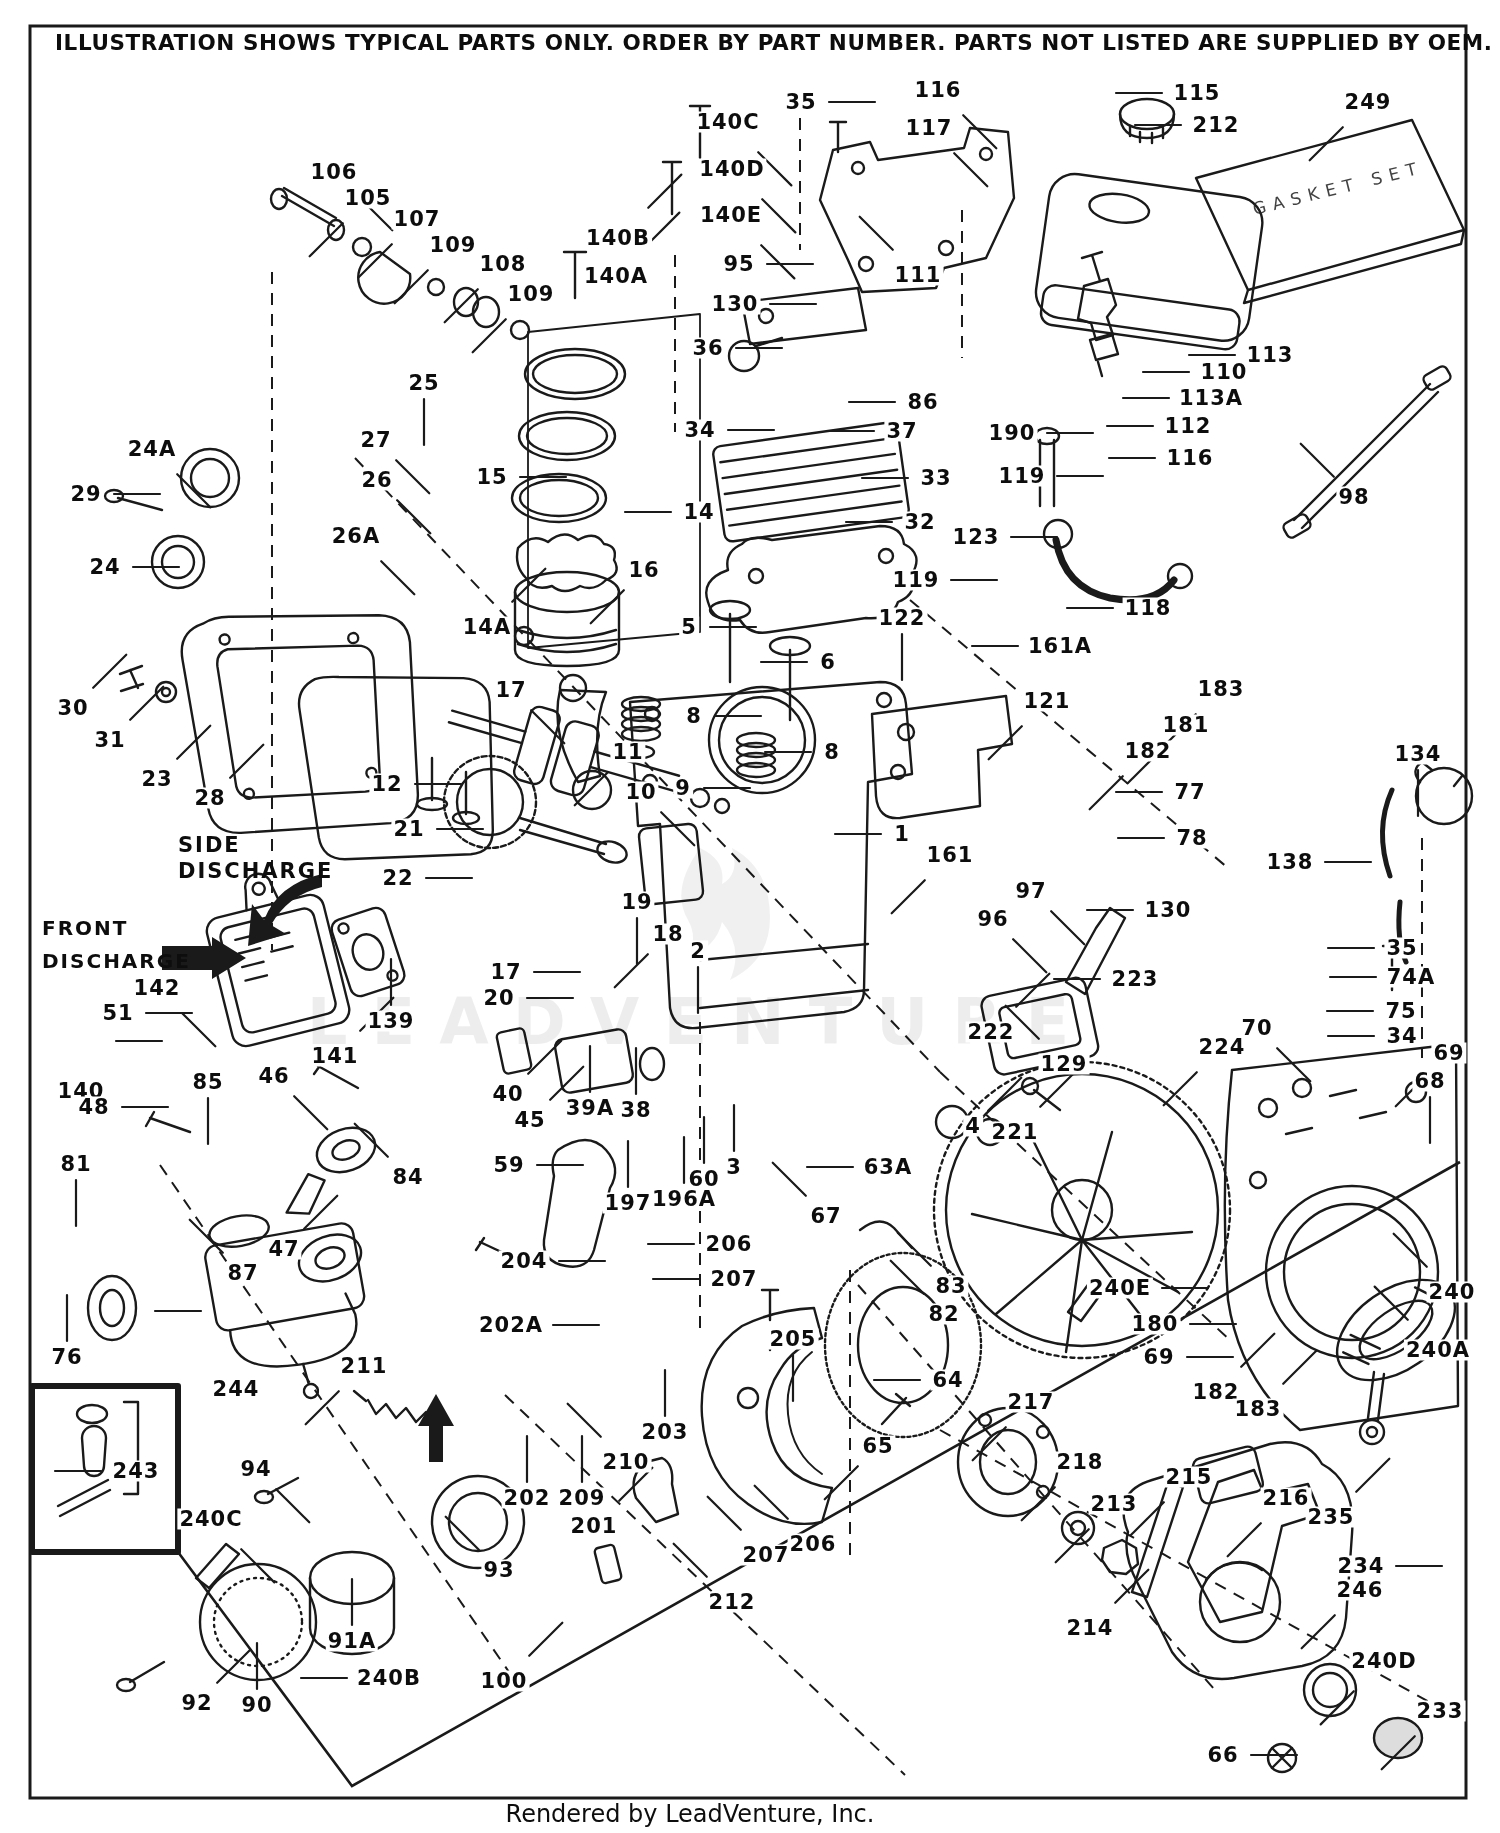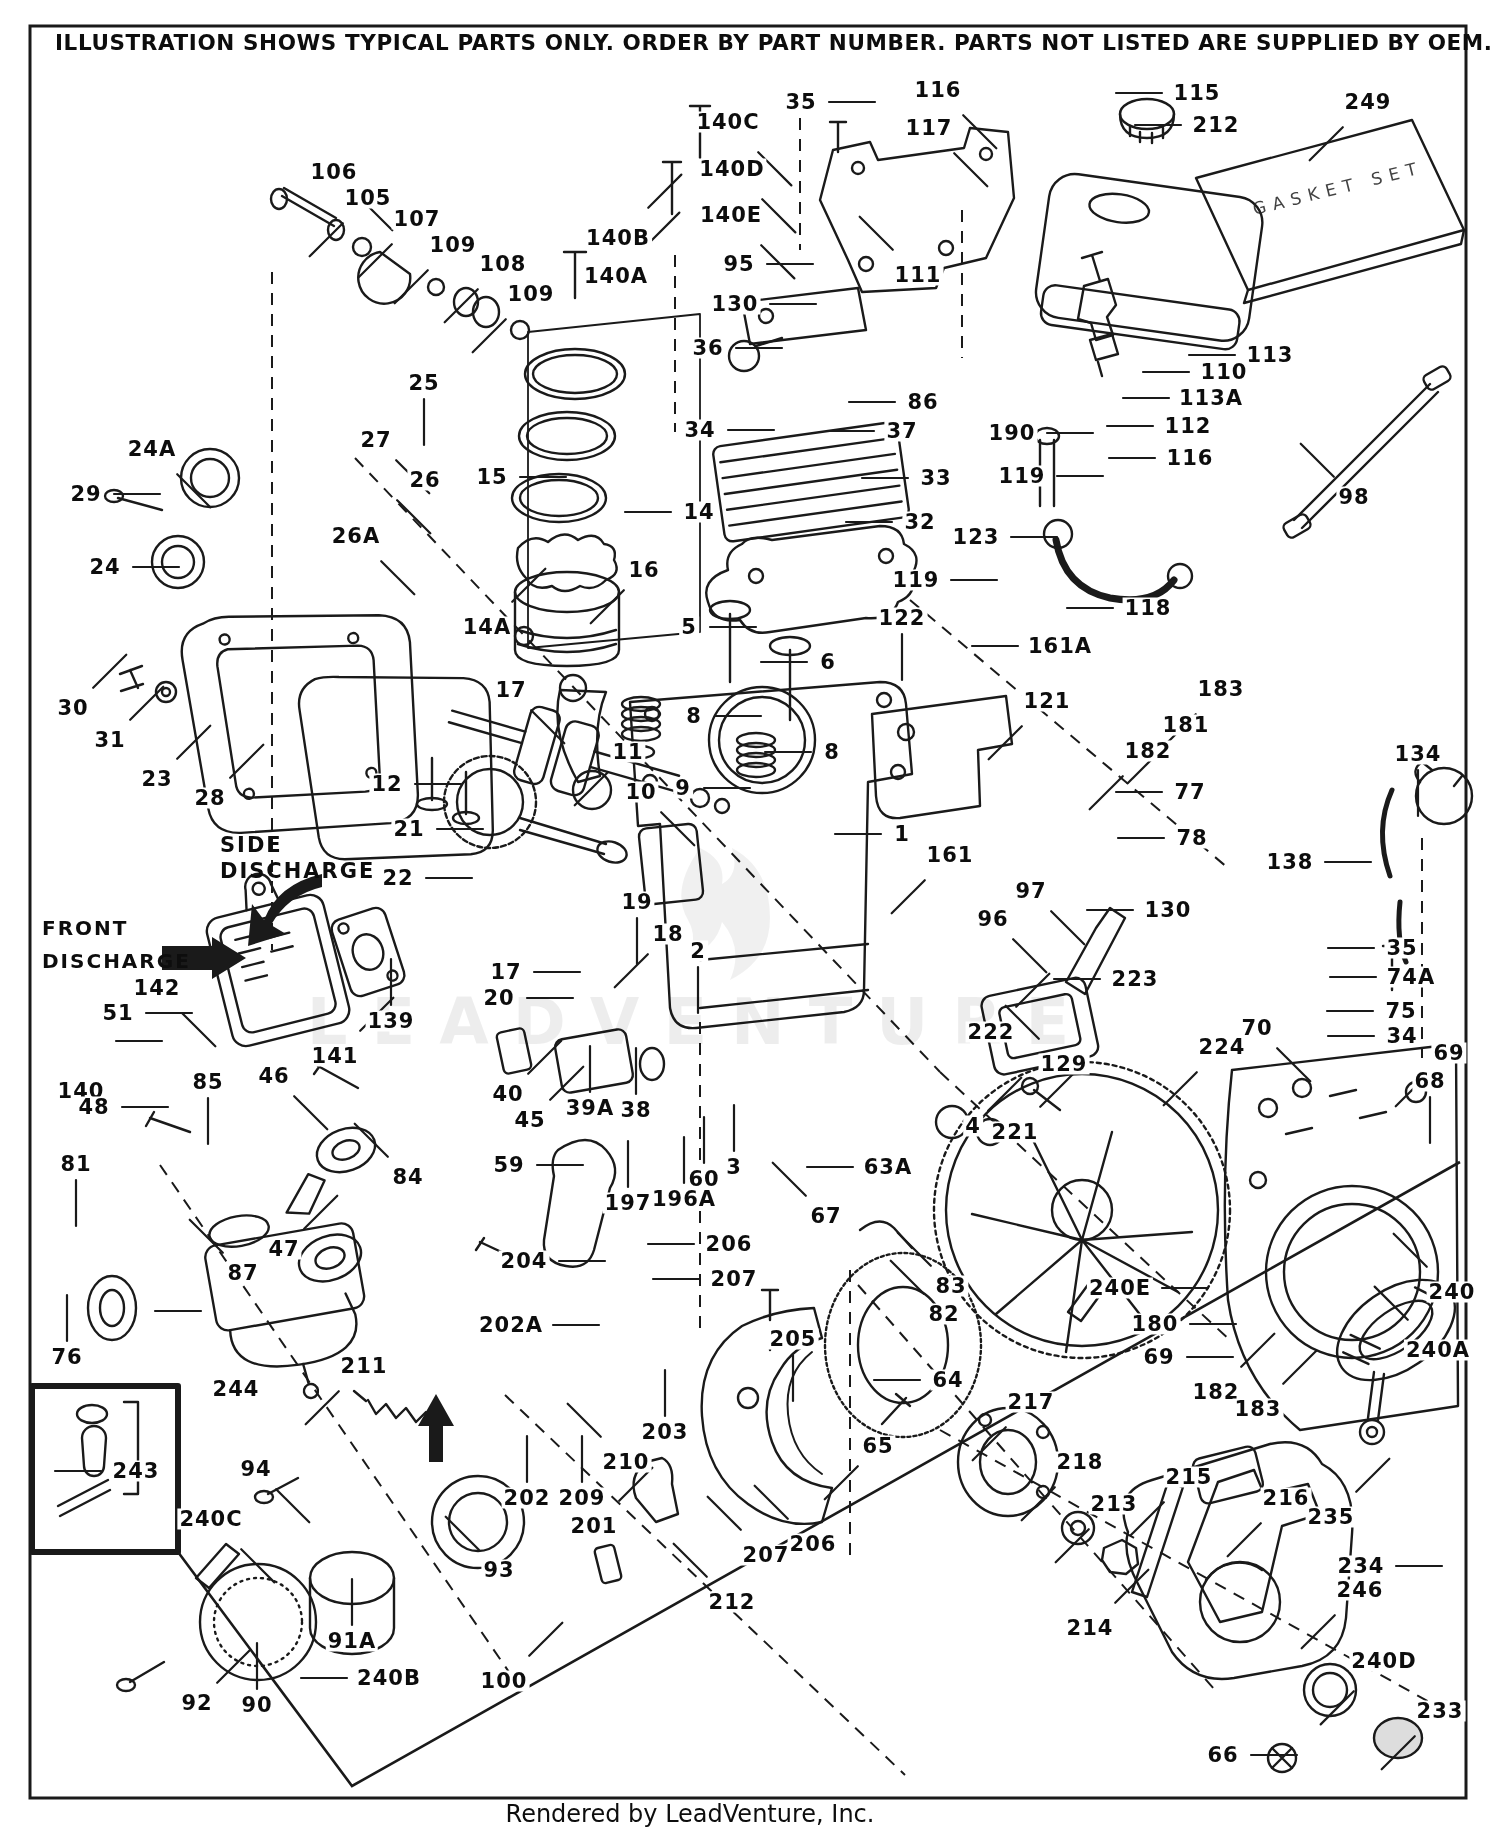--- a/index.html
+++ b/index.html
@@ -522,21 +522,21 @@
         <line x1="338.8" y1="1391.2" x2="305.68" y2="1424.32"></line>
         <line x1="528.16" y1="1073.84" x2="561.28" y2="1040.72"></line>
         <line x1="550.16" y1="1099.84" x2="583.28" y2="1066.72"></line>
         <line x1="590" y1="1092" x2="590" y2="1046"></line>
         <line x1="636" y1="1094" x2="636" y2="1048"></line>
       </g>
   </svg>
 
   <div class="hdr">ILLUSTRATION SHOWS TYPICAL PARTS ONLY. ORDER BY PART NUMBER. PARTS NOT LISTED ARE SUPPLIED BY OEM.</div>
 
-  <div class="annot" style="left:178px;top:832px;margin-left:42px;">
+  <div class="annot" style="left:178px;top:832px;">
     <div>SIDE</div>
     <div>DISCHARGE</div>
   </div>
 
   <div class="annot" style="left:42px;top:916px;font-size:20px;">
     <div>FRONT</div>
     <div style="margin-top:8px;">DISCHARGE</div>
   </div>
 
   <div id="gasket-text">GASKET SET</div>
@@ -545,21 +545,21 @@
 
   <div id="labels">
       <div class="label" style="left: 334px; top: 172px;">106</div>
       <div class="label" style="left: 368px; top: 198px;">105</div>
       <div class="label" style="left: 417px; top: 219px;">107</div>
       <div class="label" style="left: 453px; top: 245px;">109</div>
       <div class="label" style="left: 503px; top: 264px;">108</div>
       <div class="label" style="left: 531px; top: 294px;">109</div>
       <div class="label" style="left: 424px; top: 383px;">25</div>
       <div class="label" style="left: 376px; top: 440px;">27</div>
-      <div class="label" style="left: 377px; top: 480px; margin-left: 48px;">26</div>
+      <div class="label" style="left: 377px; top: 480px;">26</div>
       <div class="label" style="left: 356px; top: 536px;">26A</div>
       <div class="label" style="left: 152px; top: 449px;">24A</div>
       <div class="label" style="left: 86px; top: 494px;">29</div>
       <div class="label" style="left: 105px; top: 567px;">24</div>
       <div class="label" style="left: 73px; top: 708px;">30</div>
       <div class="label" style="left: 110px; top: 740px;">31</div>
       <div class="label" style="left: 157px; top: 779px;">23</div>
       <div class="label" style="left: 210px; top: 798px;">28</div>
       <div class="label" style="left: 728px; top: 122px;">140C</div>
       <div class="label" style="left: 801px; top: 102px;">35</div>

